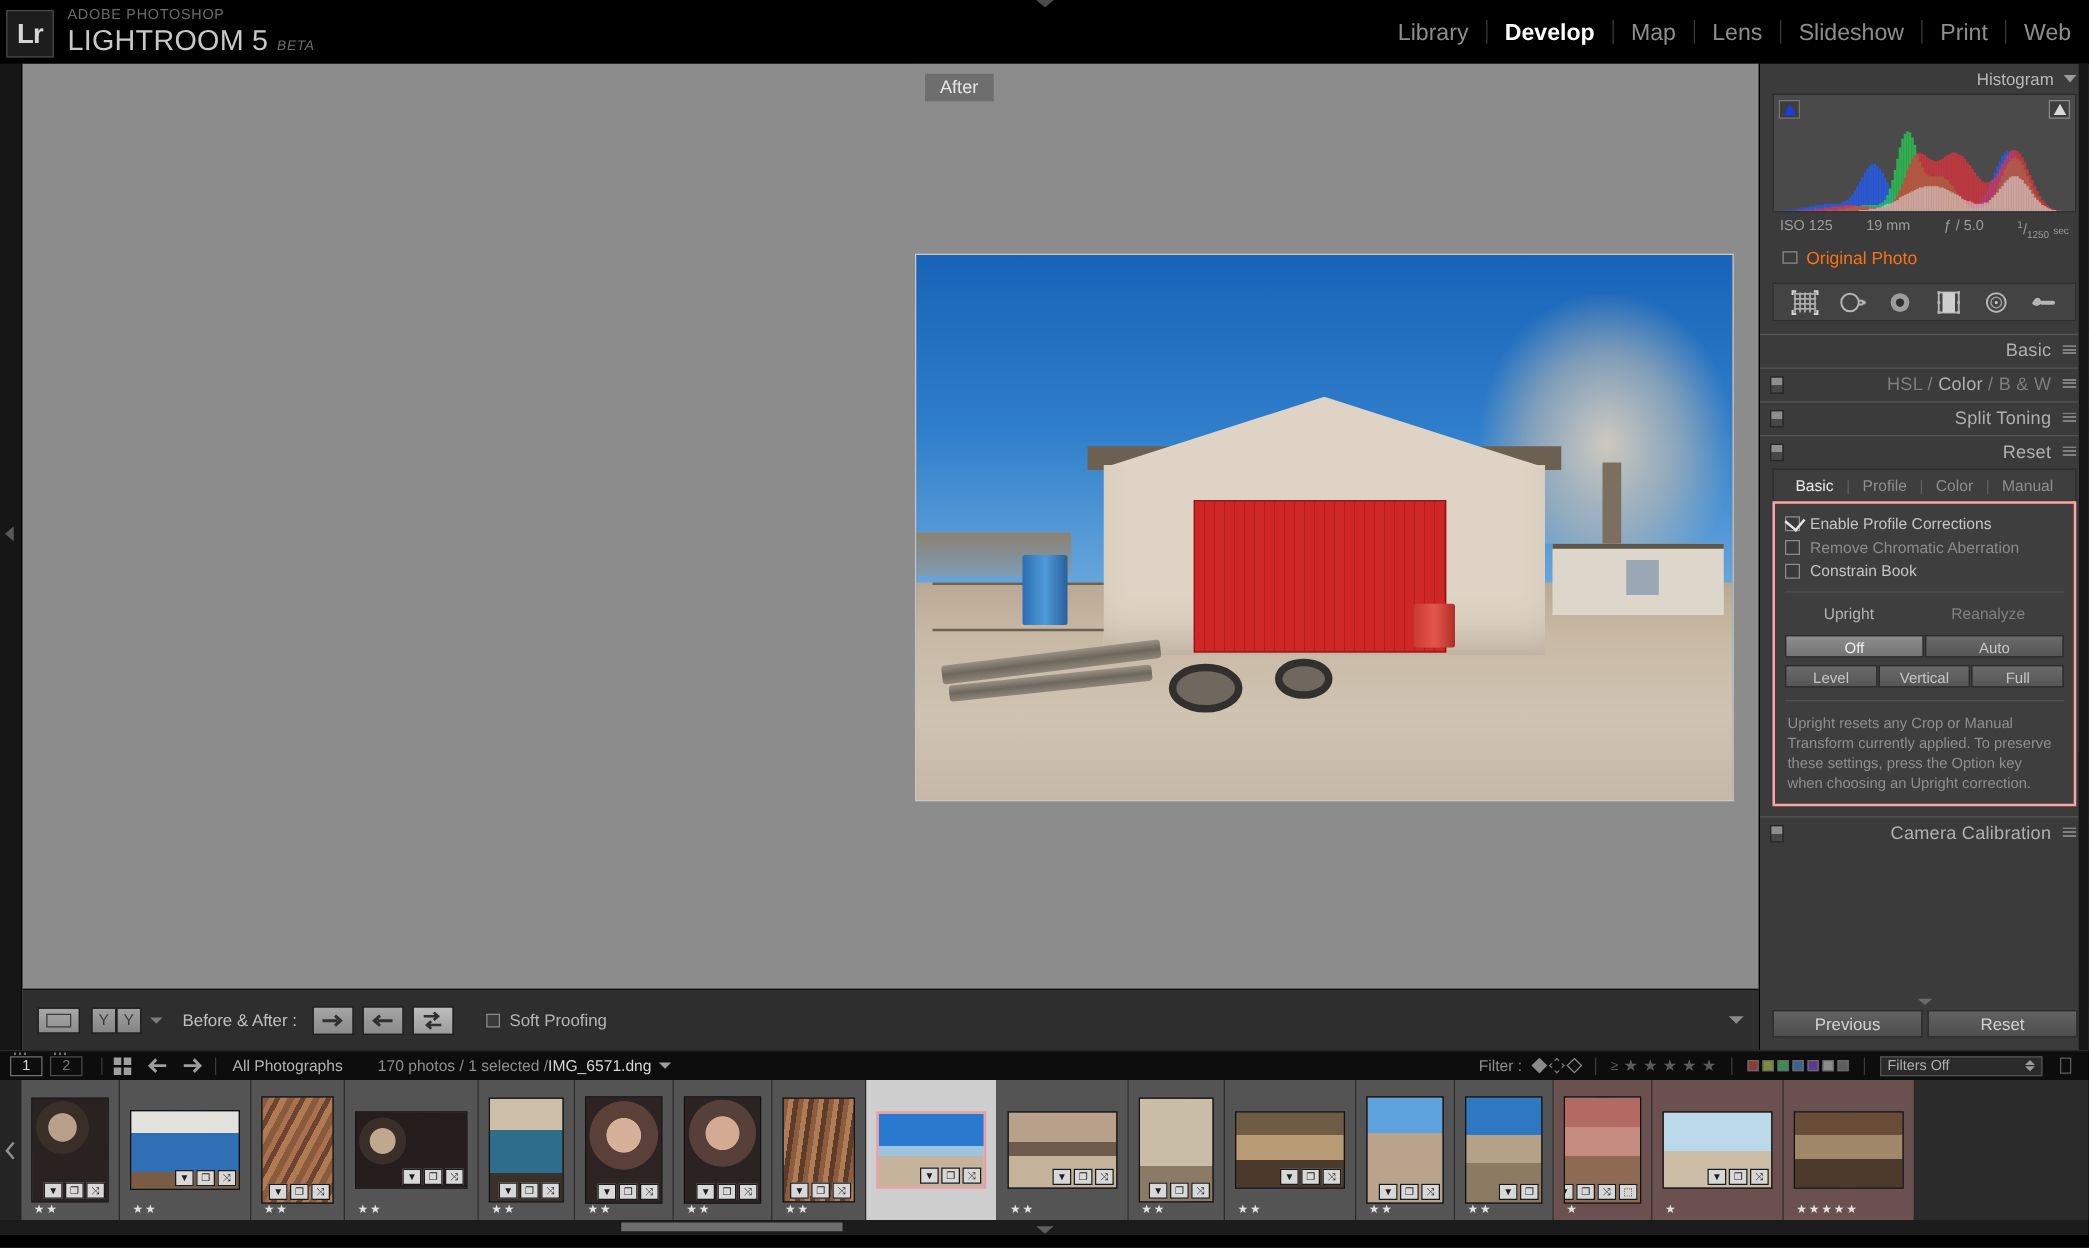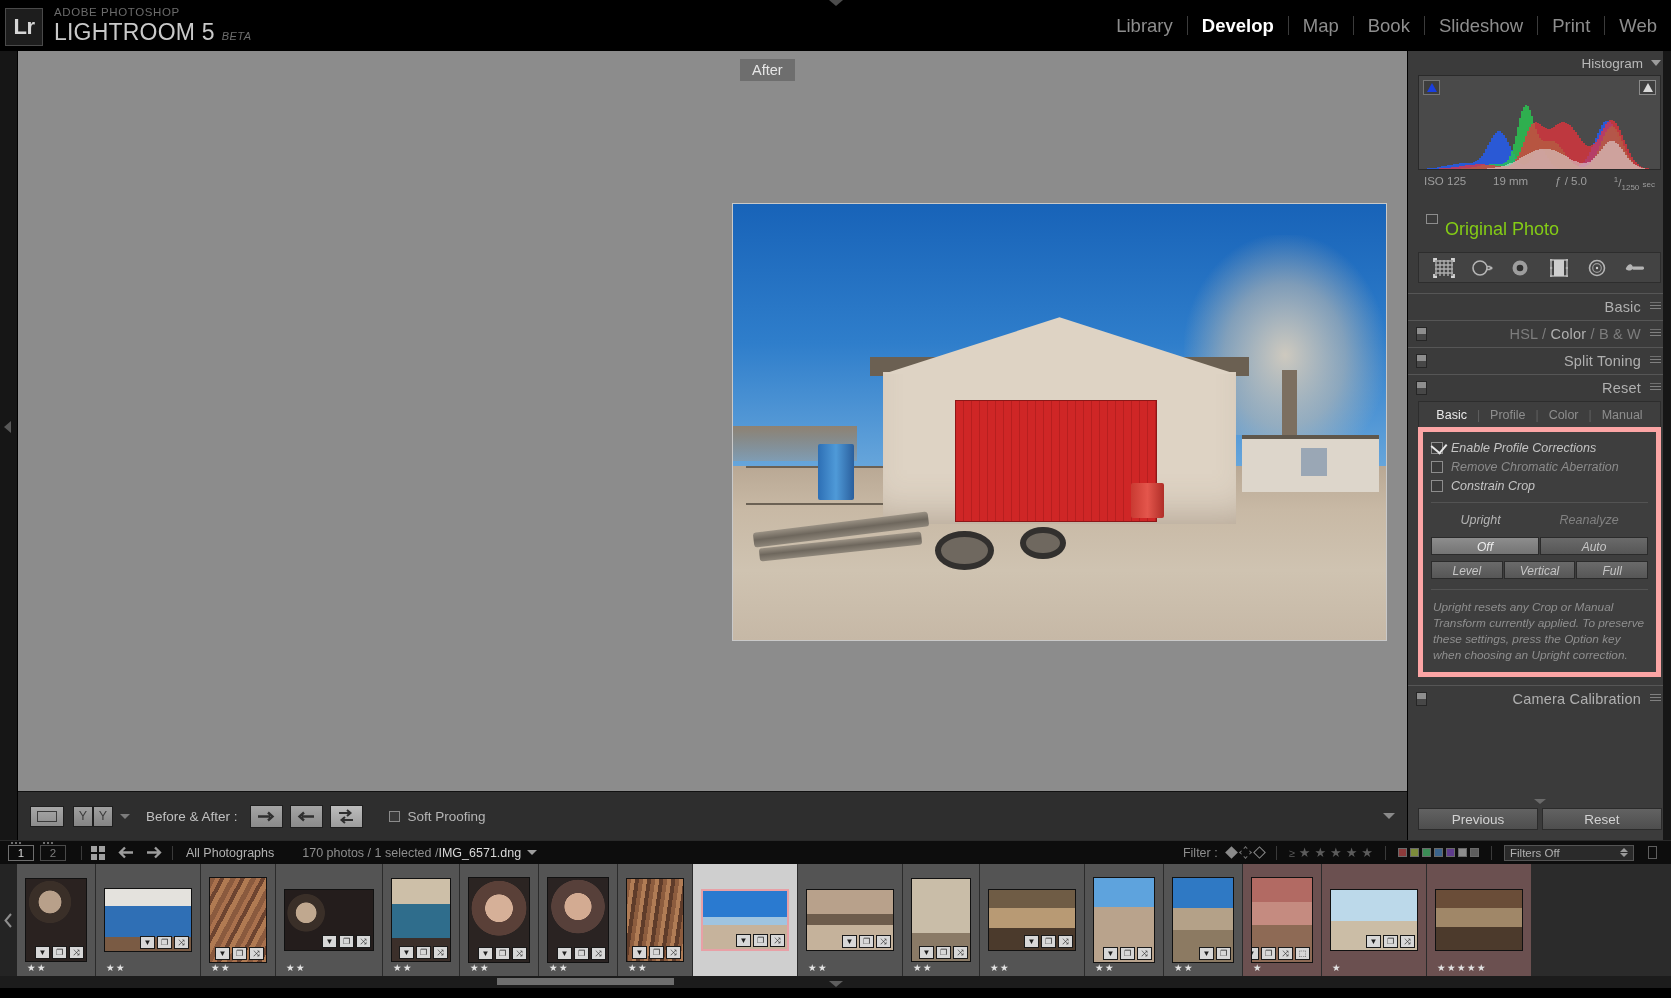--- a/index.html
+++ b/index.html
@@ -134,21 +134,21 @@
   .clipTri { width:0;height:0;border-left:5px solid transparent;border-right:5px solid transparent;border-bottom:9px solid #1a3fe0; }
   .clipBadge.r { left:auto; right:4px; border-color:#8b8b8b; }
   .clipTri.r { border-bottom-color:#d9d9d9; }
   .hbar { position: absolute; bottom: 0; width: 2px; }
 
   .exif { display:flex; justify-content:space-between; padding: 5px 6px 2px 6px; }
   .exif span { font-size: 11.5px; color: #9d9d9d; }
   .exif sup, .exif sub { font-size: 8px; }
   .origRow { display:flex; align-items:center; gap:7px; padding: 4px 6px 8px 8px; }
   .miniBox { width:12px;height:10px;border:1px solid #8d8d8d; }
-  .origRow span { font-size: 18px; color: #84cc16; margin-top: 21px; }
+  .origRow span { font-size: 14px; color: #f97316; }
 
   .toolRow {
     margin: 4px 10px 0 10px; height: 31px; background: #434343;
     border: 1px solid #2d2d2d; display: flex; align-items: center;
     justify-content: space-around; padding: 0 6px;
   }
   .toolRow svg { display:block; }
 
   .panelList { margin-top: 10px; }
   .sect { position: relative; }
@@ -180,21 +180,21 @@
 
   
   .lcBody { background: #3b3b3b; padding: 0 10px 8px 10px; }
   .lcTabs {
     height: 26px; display: flex; align-items: center; justify-content: center;
     gap: 6px; background:#3e3e3e; border:1px solid #2d2d2d; border-bottom:none;
   }
   .lcTab { font-size: 12.5px; color: #8e8e8e; padding: 0 4px; cursor: pointer; }
   .lcTab.sel { color: #e9e9e9; }
   .lcTabSep { color: #616161; font-size: 12px; }
-  .lcPane { background:#3e3e3e; border:5px solid #fca5a5; padding: 6px 8px 8px 8px; font-style: italic; }
+  .lcPane { background:#3e3e3e; border:2px solid #fca5a5; padding: 6px 8px 8px 8px; }
   .ckRow { display:flex; align-items:center; gap:8px; height:19px; }
   .ck { width:12px;height:12px;border:1px solid #8d8d8d; background:#3a3a3a; position:relative; }
   .ck.on::after {
     content:""; position:absolute; left:1px; top:-3px; width:10px;height:10px;
     border-right:2px solid #e6e6e6; border-bottom:2px solid #e6e6e6;
     transform: rotate(40deg);
   }
   .ckRow .lbl { font-size:12.5px; color:#c4c4c4; }
   .ckRow.dim .lbl { color:#8b8b8b; }
   .lcDiv { height:1px; background:#535353; margin:7px 0 6px 0; }
@@ -374,21 +374,21 @@
         <span class="brand-beta">BETA</span>
       </div>
     </div>
     <div class="modules" id="modules">
         <div class="mod">Library</div>
         <div class="mod-sep"></div>
         <div class="mod active">Develop</div>
         <div class="mod-sep"></div>
         <div class="mod">Map</div>
         <div class="mod-sep"></div>
-        <div class="mod">Book</div>
+        <div class="mod">Lens</div>
         <div class="mod-sep"></div>
         <div class="mod">Slideshow</div>
         <div class="mod-sep"></div>
         <div class="mod">Print</div>
         <div class="mod-sep"></div>
         <div class="mod">Web</div>
       </div>
   </div>
 
   <div class="content">
@@ -1052,21 +1052,21 @@
                 <div class="ckRow">
                   <div class="ck on"></div>
                   <span class="lbl">Enable Profile Corrections</span>
                 </div>
                 <div class="ckRow dim">
                   <div class="ck"></div>
                   <span class="lbl">Remove Chromatic Aberration</span>
                 </div>
                 <div class="ckRow">
                   <div class="ck"></div>
-                  <span class="lbl">Constrain Crop</span>
+                  <span class="lbl">Constrain Book</span>
                 </div>
                 <div class="lcDiv"></div>
                 <div class="uprightRow">
                   <span class="u1">Upright</span>
                   <span class="u2">Reanalyze</span>
                 </div>
                 <div class="btnRow">
                   <div class="lcBtn act">Off</div>
                   <div class="lcBtn">Auto</div>
                 </div>

